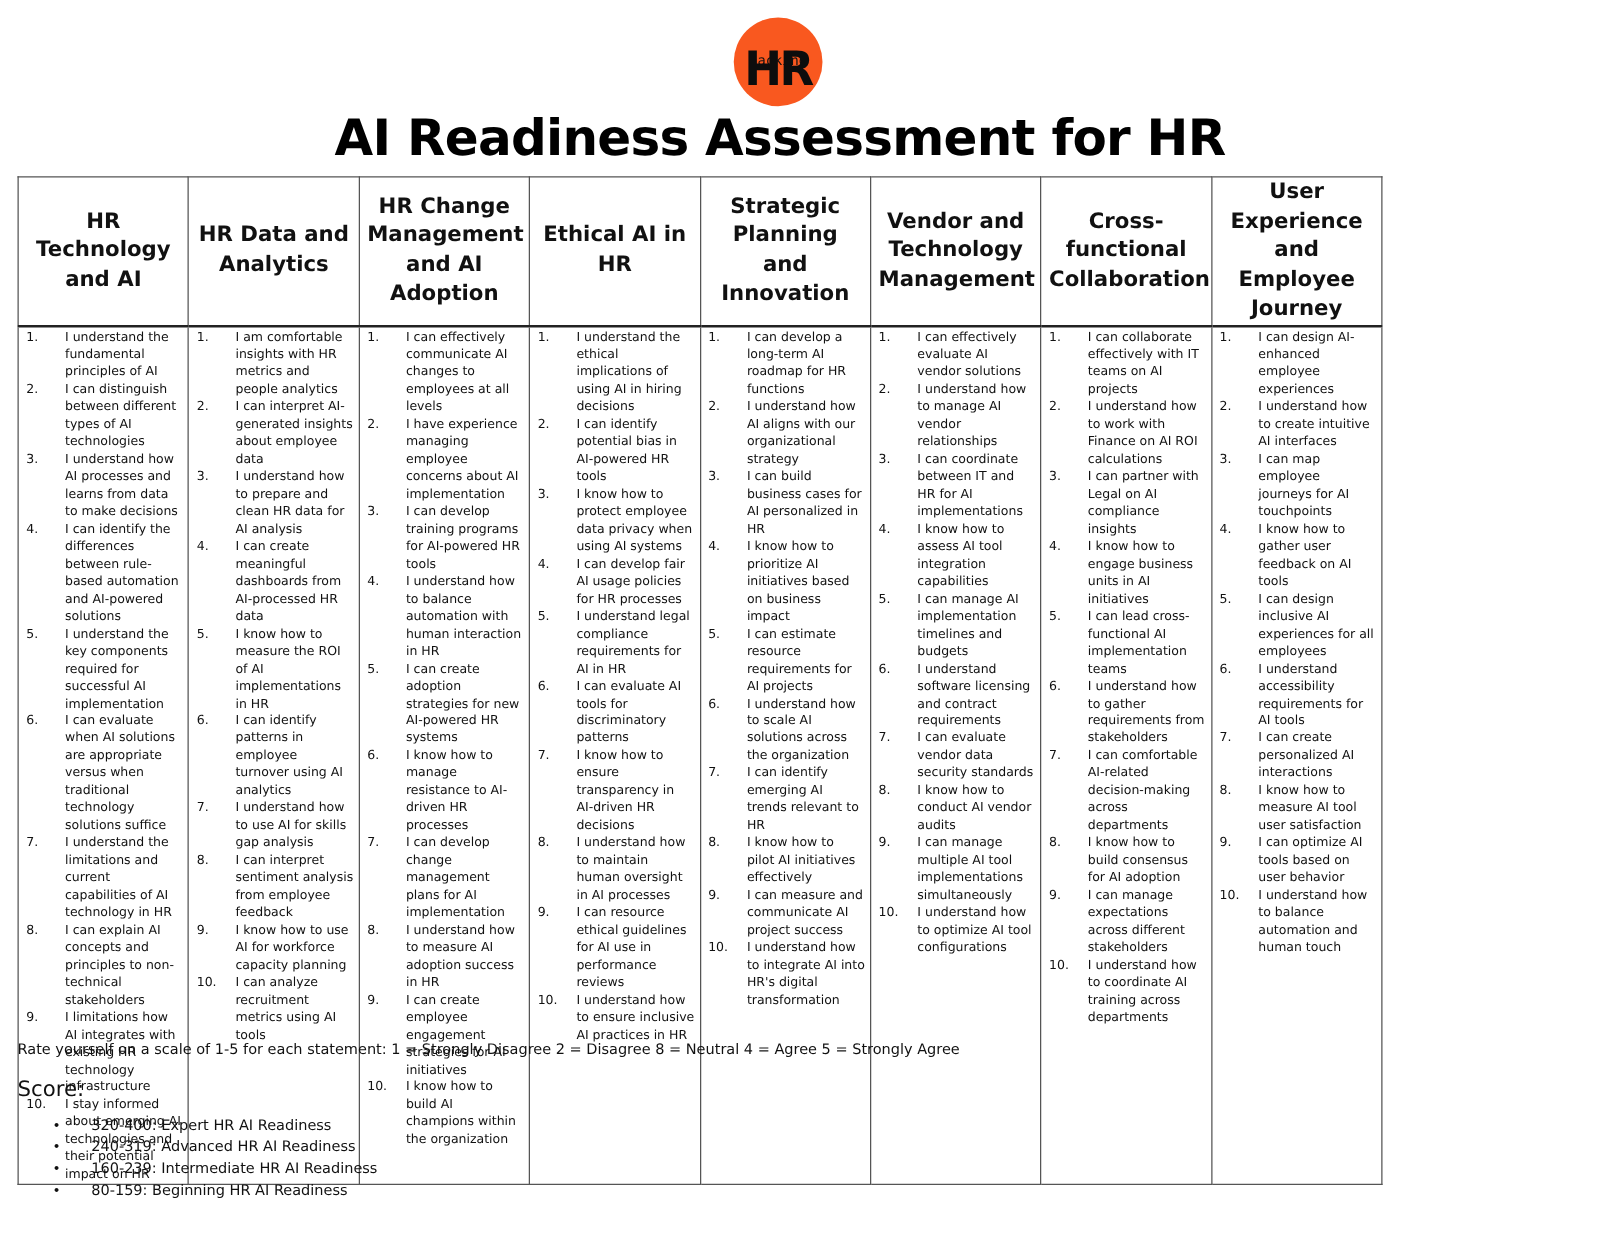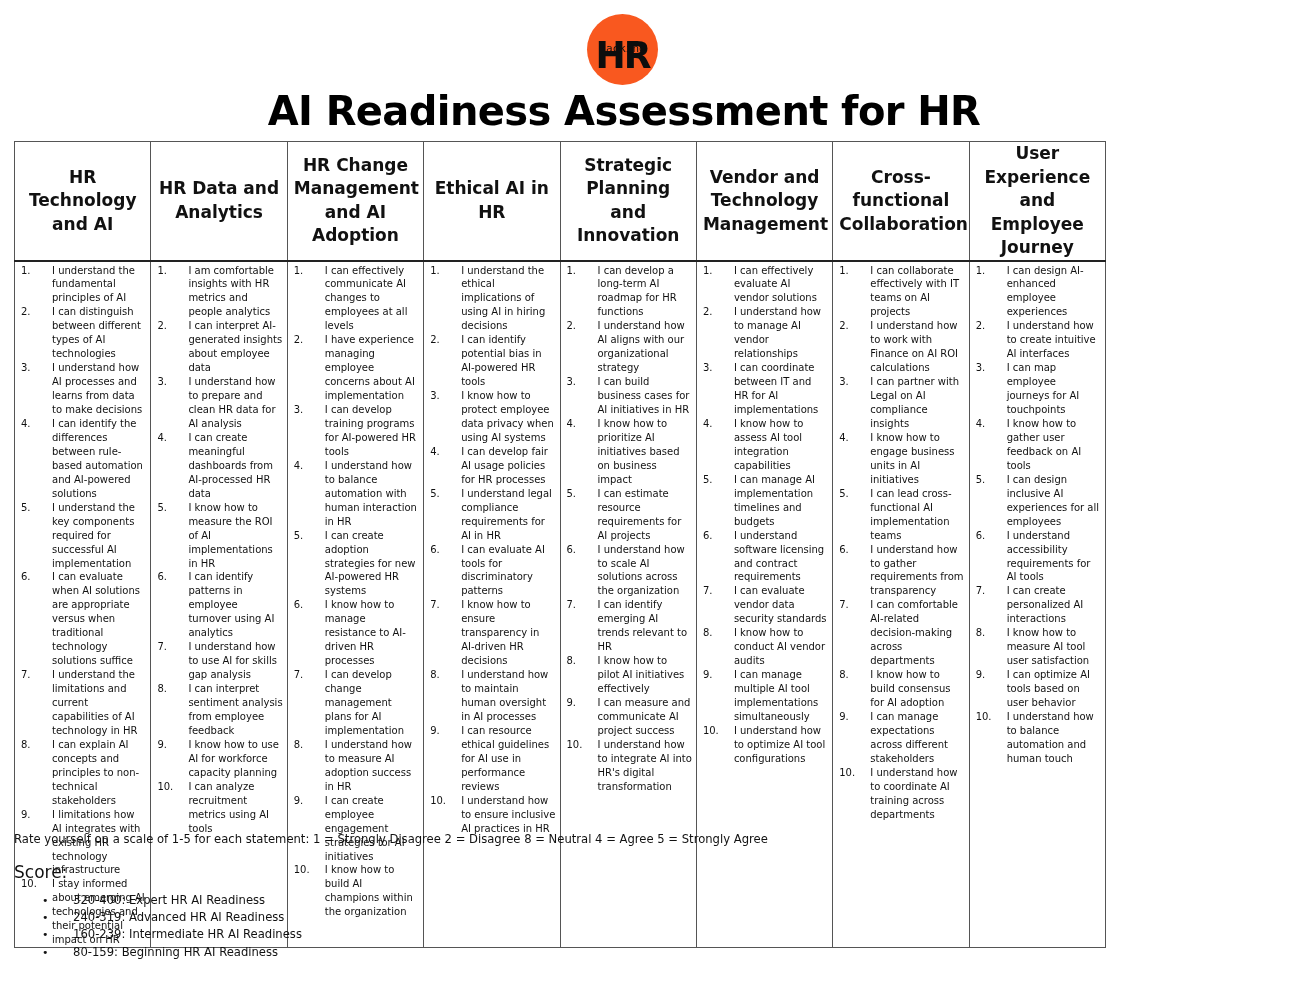--- a/index.html
+++ b/index.html
@@ -138,21 +138,21 @@
             <li><span class="num">7.</span><span>I know how to ensure transparency in AI-driven HR decisions</span></li>
             <li><span class="num">8.</span><span>I understand how to maintain human oversight in AI processes</span></li>
             <li><span class="num">9.</span><span>I can resource ethical guidelines for AI use in performance reviews</span></li>
             <li><span class="num">10.</span><span>I understand how to ensure inclusive AI practices in HR</span></li>
           </ol>
         </td>
         <td>
           <ol class="items">
             <li><span class="num">1.</span><span>I can develop a long-term AI roadmap for HR functions</span></li>
             <li><span class="num">2.</span><span>I understand how AI aligns with our organizational strategy</span></li>
-            <li><span class="num">3.</span><span>I can build business cases for AI initiatives in HR</span></li>
+            <li><span class="num">3.</span><span>I can build business cases for AI personalized in HR</span></li>
             <li><span class="num">4.</span><span>I know how to prioritize AI initiatives based on business impact</span></li>
             <li><span class="num">5.</span><span>I can estimate resource requirements for AI projects</span></li>
             <li><span class="num">6.</span><span>I understand how to scale AI solutions across the organization</span></li>
             <li><span class="num">7.</span><span>I can identify emerging AI trends relevant to HR</span></li>
             <li><span class="num">8.</span><span>I know how to pilot AI initiatives effectively</span></li>
             <li><span class="num">9.</span><span>I can measure and communicate AI project success</span></li>
             <li><span class="num">10.</span><span>I understand how to integrate AI into HR's digital transformation</span></li>
           </ol>
         </td>
         <td>
@@ -169,21 +169,21 @@
             <li><span class="num">10.</span><span>I understand how to optimize AI tool configurations</span></li>
           </ol>
         </td>
         <td>
           <ol class="items">
             <li><span class="num">1.</span><span>I can collaborate effectively with IT teams on AI projects</span></li>
             <li><span class="num">2.</span><span>I understand how to work with Finance on AI ROI calculations</span></li>
             <li><span class="num">3.</span><span>I can partner with Legal on AI compliance insights</span></li>
             <li><span class="num">4.</span><span>I know how to engage business units in AI initiatives</span></li>
             <li><span class="num">5.</span><span>I can lead cross-functional AI implementation teams</span></li>
-            <li><span class="num">6.</span><span>I understand how to gather requirements from transparency</span></li>
+            <li><span class="num">6.</span><span>I understand how to gather requirements from stakeholders</span></li>
             <li><span class="num">7.</span><span>I can comfortable AI-related decision-making across departments</span></li>
             <li><span class="num">8.</span><span>I know how to build consensus for AI adoption</span></li>
             <li><span class="num">9.</span><span>I can manage expectations across different stakeholders</span></li>
             <li><span class="num">10.</span><span>I understand how to coordinate AI training across departments</span></li>
           </ol>
         </td>
         <td>
           <ol class="items">
             <li><span class="num">1.</span><span>I can design AI-enhanced employee experiences</span></li>
             <li><span class="num">2.</span><span>I understand how to create intuitive AI interfaces</span></li>

